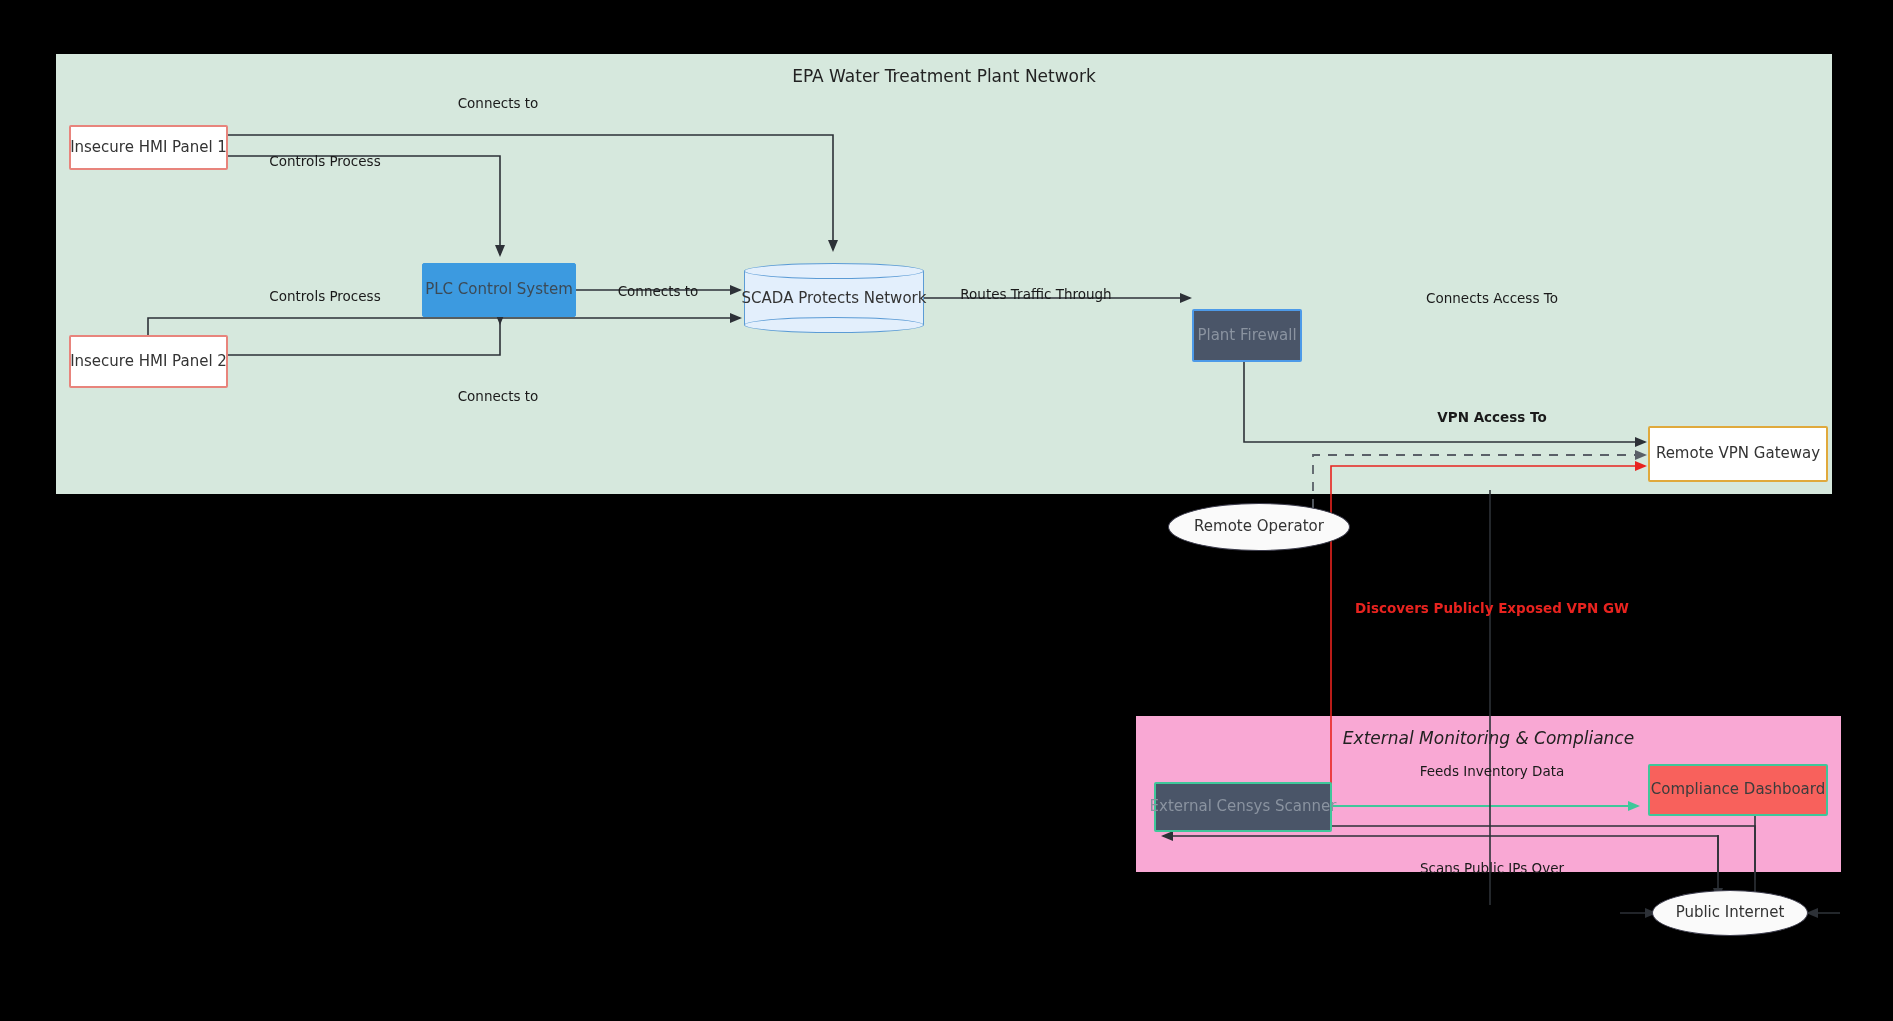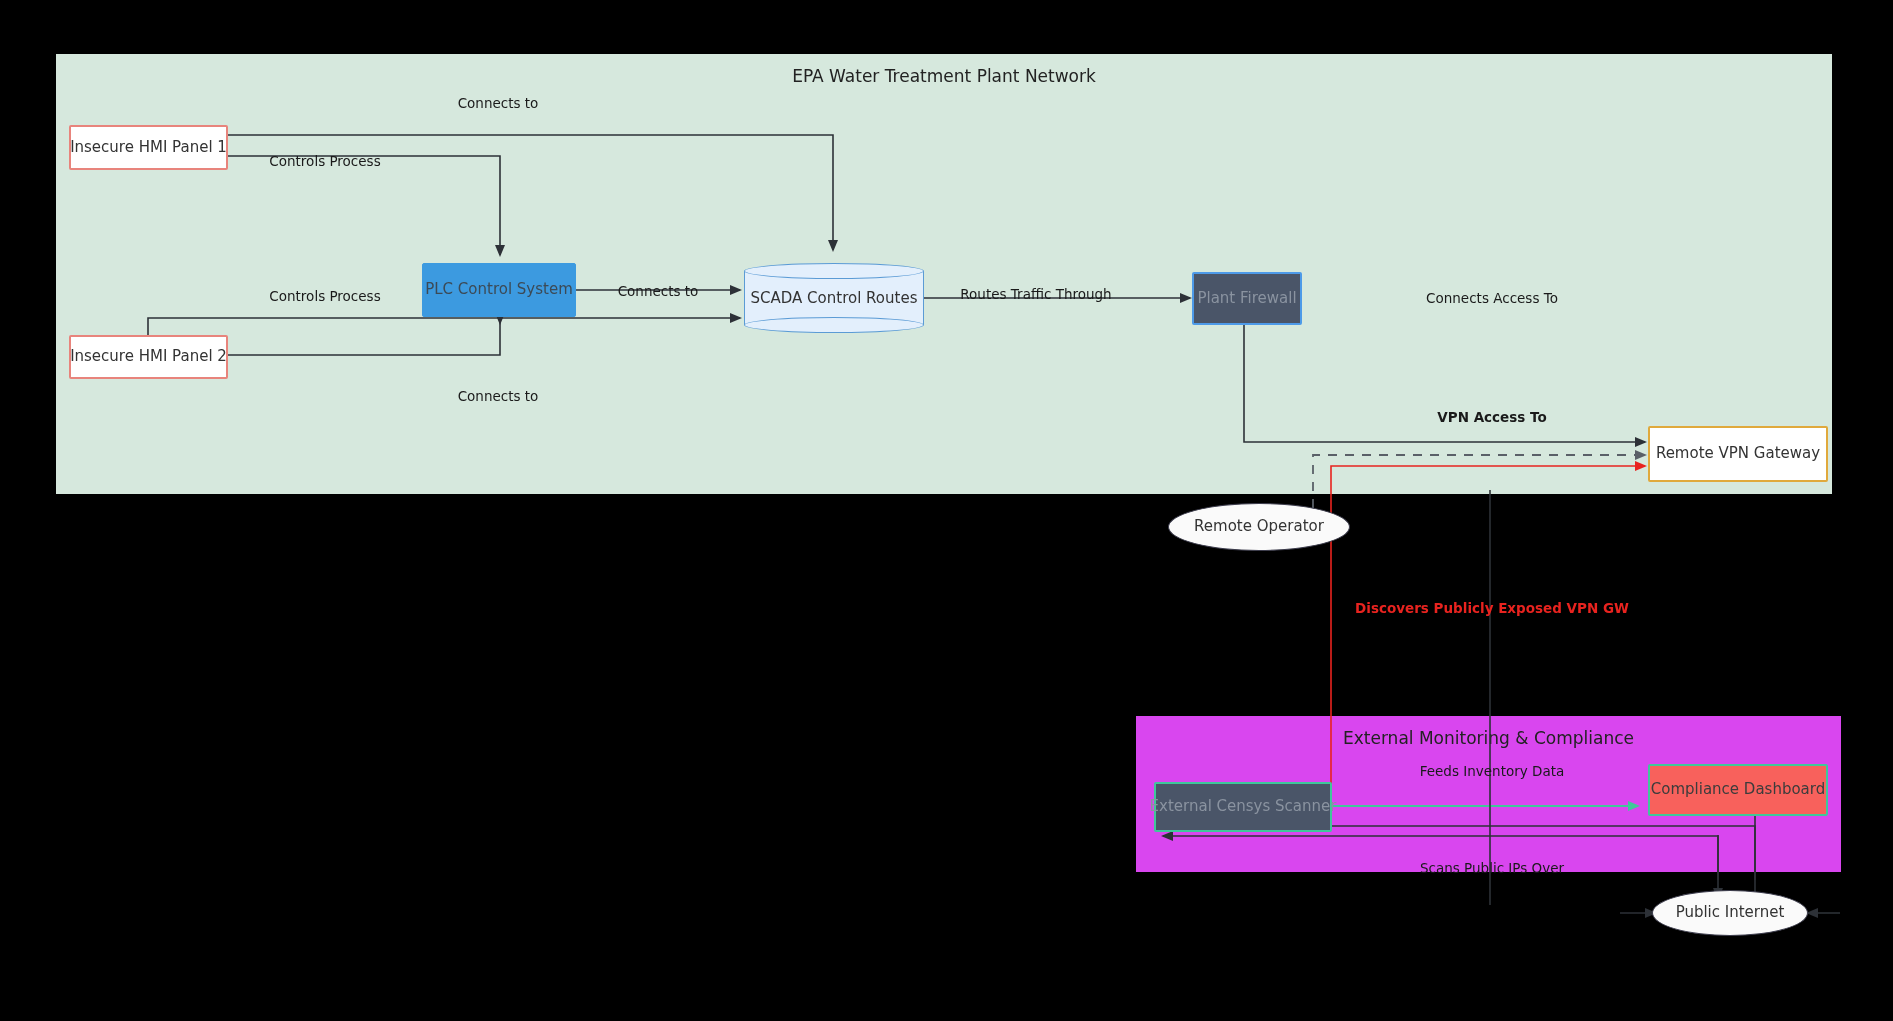--- a/index.html
+++ b/index.html
@@ -48,20 +48,21 @@
   }
   .node-plc {
     background: #3c9ae0;
     border: 1px solid #3c9ae0;
     color: #3c4a56;
   }
   .node-firewall {
     background: #4a5568;
     border: 2px solid #4d9ae8;
     color: #8a93a0;
+    margin-top: 37px;
   }
   .node-vpn {
     background: #ffffff;
     border: 2px solid #e0a93c;
     color: #333333;
   }
   .node-scanner {
     background: #4a5568;
     border: 2px solid #3fc79a;
     color: #8a93a0;
@@ -119,22 +120,23 @@
   
   .subgraph {
     position: absolute;
     box-sizing: border-box;
   }
   .sg-plant {
     background: #d6e8dd;
     border: none;
   }
   .sg-external {
-    background: #d946ef;
+    background: #f9a8d4;
     border: none;
+    font-style: italic;
   }
   .sg-title {
     position: absolute;
     width: 100%;
     text-align: center;
     font-size: 17px;
     color: #222222;
     white-space: nowrap;
   }
   
@@ -222,33 +224,33 @@
   <div class="edge-label" style="left:1492px; top:290px;">Connects Access To</div>
   <div class="edge-label" style="left:1492px; top:409px;font-weight:bold;">VPN Access To</div>
   <div class="edge-label danger" style="left:1492px; top:600px;">Discovers Publicly Exposed VPN GW</div>
   <div class="edge-label" style="left:1492px; top:763px;">Feeds Inventory Data</div>
   <div class="edge-label" style="left:1492px; top:860px;">Scans Public IPs Over</div>
 
   <div class="node node-rect node-hmi" style="left:69px; top:125px; width:159px; height:45px;">
     <span>Insecure HMI Panel 1</span>
   </div>
 
-  <div class="node node-rect node-hmi" style="left:69px; top:335px; width:159px; height:44px;">
+  <div class="node node-rect node-hmi" style="left:69px; top:335px; width:159px; height:53px;">
     <span>Insecure HMI Panel 2</span>
   </div>
 
   <div class="node node-rect node-plc" style="left:422px; top:263px; width:154px; height:54px;">
     <span>PLC Control System</span>
   </div>
 
   <div class="node-cyl" style="left:744px; top:263px; width:180px; height:70px;">
     <div class="cyl-body"></div>
     <div class="cyl-bot"></div>
     <div class="cyl-top"></div>
-    <div class="cyl-label">SCADA Control Routes</div>
+    <div class="cyl-label">SCADA Protects Network</div>
   </div>
 
   <div class="node node-rect node-firewall" style="left:1192px; top:272px; width:110px; height:53px;">
     <span>Plant Firewall</span>
   </div>
 
   <div class="node node-rect node-vpn" style="left:1648px; top:426px; width:180px; height:56px;">
     <span>Remote VPN Gateway</span>
   </div>
 

